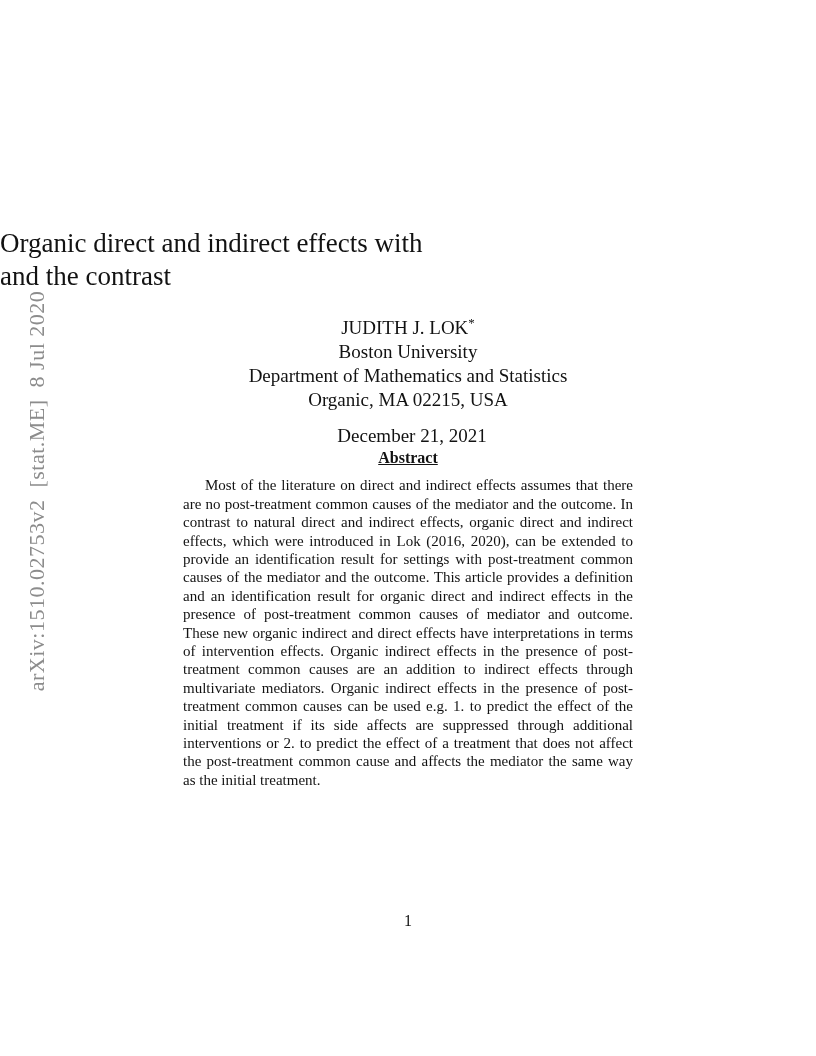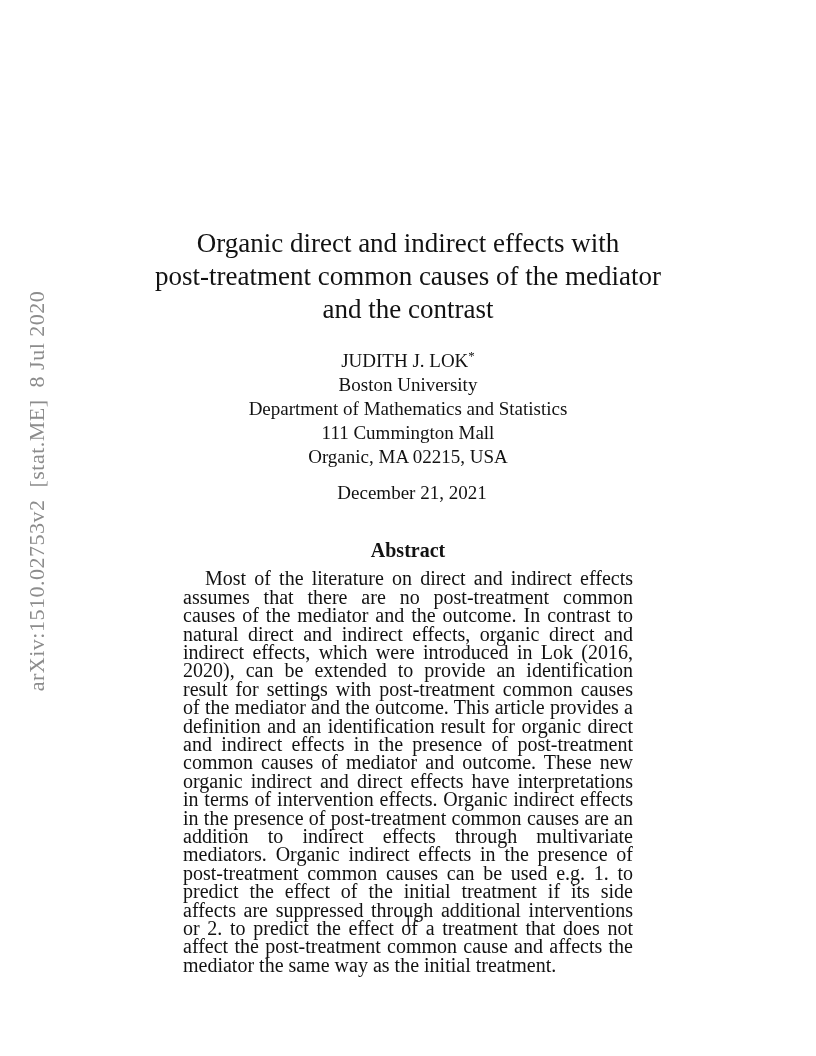--- a/index.html
+++ b/index.html
@@ -22,51 +22,50 @@
     left: 37px;
     transform: translate(-50%, -50%) rotate(-90deg);
     white-space: pre;
     font-size: 22px;
     letter-spacing: 0.5px;
     color: #8c8c8c;
   }
   .title-block {
     margin: 0 auto;
     padding-top: 227px;
-    text-align: center;
     font-size: 27px;
     line-height: 33px;
   }
   .author-block {
     margin-top: 18px;
     text-align: center;
     font-size: 19px;
     line-height: 24px;
   }
   .author-name sup {
     font-size: 13px;
   }
   .date-line {
     margin-top: 12px;
     text-align: center;
     font-size: 19px;
     line-height: 24px;
     padding-left: 8px;
   }
   .abstract-heading {
-    margin-top: 36px;
     text-align: center;
     font-weight: bold;
-    font-size: 20px;
+    font-size: 16px;
     line-height: 19px;
+    text-decoration: underline;
   }
   .abstract-body {
     width: 450px;
     margin: 9px auto 8px auto;
-    font-size: 20px;
+    font-size: 15px;
     line-height: 18.4px;
     text-align: justify;
     text-indent: 22px;
   }
   .page-number {
     position: absolute;
     top: 912px;
     left: 0;
     right: 0;
     text-align: center;
@@ -75,29 +74,27 @@
 </style>
 </head>
 <body>
 
 <div class="page">
 
   <div class="arxiv-watermark" style="color: rgb(140, 140, 140);">arXiv:1510.02753v2  [stat.ME]  8 Jul 2020</div>
 
   <div class="title-block">
     <div>Organic direct and indirect effects with</div>
-    <div>post-treatment common causes of the mediator</div>
     <div>and the contrast</div>
   </div>
 
   <div class="author-block">
     <div class="author-name"><span>JUDITH J. LOK</span><sup>*</sup></div>
     <div>Boston University</div>
     <div>Department of Mathematics and Statistics</div>
-    <div>111 Cummington Mall</div>
     <div>Organic, MA 02215, USA</div>
   </div>
 
   <div class="date-line">December 21, 2021</div>
 
   <div class="abstract-heading">Abstract</div>
 
   <div class="abstract-body">Most of the literature on direct and indirect effects assumes that there are no post-treatment common causes of the mediator and the outcome. In contrast to natural direct and indirect effects, organic direct and indirect effects, which were introduced in Lok (2016, 2020), can be extended to provide an identification result for settings with post-treatment common causes of the mediator and the outcome. This article provides a definition and an identification result for organic direct and indirect effects in the presence of post-treatment common causes of mediator and outcome. These new organic indirect and direct effects have interpretations in terms of intervention effects. Organic indirect effects in the presence of post-treatment common causes are an addition to indirect effects through multivariate mediators. Organic indirect effects in the presence of post-treatment common causes can be used e.g. 1. to predict the effect of the initial treatment if its side affects are suppressed through additional interventions or 2. to predict the effect of a treatment that does not affect the post-treatment common cause and affects the mediator the same way as the initial treatment.</div>
 
   <div class="page-number">1</div>

